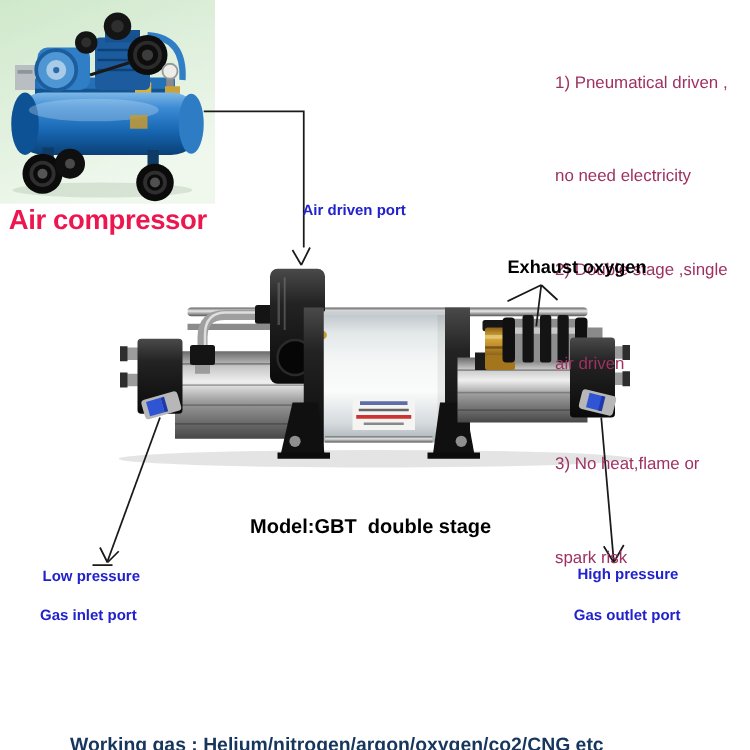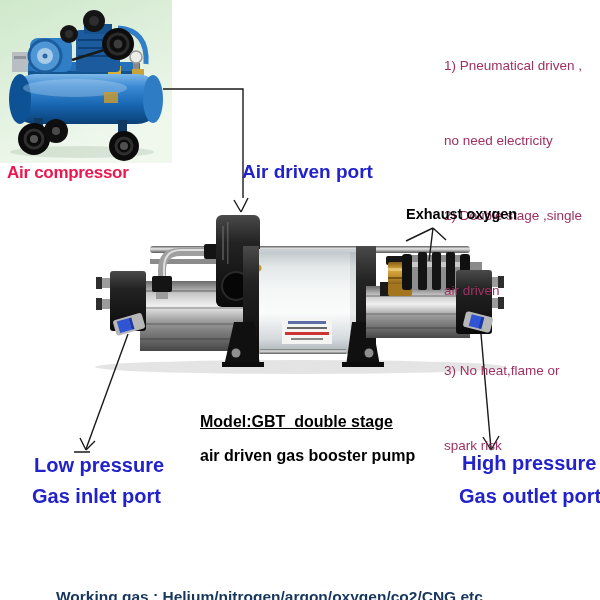--- a/index.html
+++ b/index.html
@@ -2,23 +2,23 @@
 <html><head>
 <meta charset="utf-8">
 <style>
   html,body{margin:0;padding:0;background:#fff;}
   .canvas{position:relative;width:600px;height:600px;background:#ffffff;overflow:hidden;
           font-family:"Liberation Sans",sans-serif;}
   .abs{position:absolute;white-space:pre;}
   svg{position:absolute;left:0;top:0;}
 
   
-  .red-label{color:#ed174f;font-weight:bold;font-size:17px;letter-spacing:-0.3px;}
-  .blue-label{color:#2222cc;font-weight:bold;font-size:20px;}
-  .blue-label-sm{color:#2222cc;font-weight:bold;font-size:19px;}
+  .red-label{color:#ed174f;font-weight:bold;font-size:22px;letter-spacing:-0.3px;}
+  .blue-label{color:#2222cc;font-weight:bold;font-size:12px;}
+  .blue-label-sm{color:#2222cc;font-weight:bold;font-size:12px;}
   .black-label{color:#000;font-weight:bold;font-size:14.5px;}
   .model-label{color:#000;font-weight:bold;font-size:16px;}
   .features{left:444px;top:3px;width:160px;color:#9e3162;font-size:13.5px;line-height:25px;}
   .feature-line{white-space:nowrap;}
   .feature-line:nth-child(5){margin-top:5px;}
   .specs{left:56px;top:508px;color:#17365d;font-weight:bold;font-size:15.5px;line-height:28px;}
   .spec-line{white-space:pre;margin-top:19px;}
   .spec-line:nth-child(3){margin-top:1px;}
 </style>
 </head>
@@ -271,22 +271,21 @@
     <div class="feature-line">1) Pneumatical driven ,</div>
     <div class="feature-line">no need electricity</div>
     <div class="feature-line">2) Double stage ,single</div>
     <div class="feature-line">air driven</div>
     <div class="feature-line">3) No heat,flame or</div>
     <div class="feature-line">spark risk</div>
   </div>
 
   <div class="abs black-label" style="left:406px;top:206px;">Exhaust oxygen</div>
 
-  <div class="abs model-label" style="left:200px;top:413px;text-decoration:underline;">Model:GBT  double stage</div>
-  <div class="abs model-label" style="left:200px;top:447px;">air driven gas booster pump</div>
+  <div class="abs model-label" style="left:200px;top:413px;">Model:GBT  double stage</div>
 
   <div class="abs blue-label" style="left:34px;top:454px;">Low pressure</div>
   <div class="abs blue-label" style="left:32px;top:485px;">Gas inlet port</div>
 
   <div class="abs blue-label" style="left:459px;top:485px;">Gas outlet port</div>
   <div class="abs blue-label" style="left:462px;top:452px;">High pressure</div>
 
   <div class="abs specs">
     <div class="spec-line">Working gas : Helium/nitrogen/argon/oxygen/co2/CNG etc</div>
     

